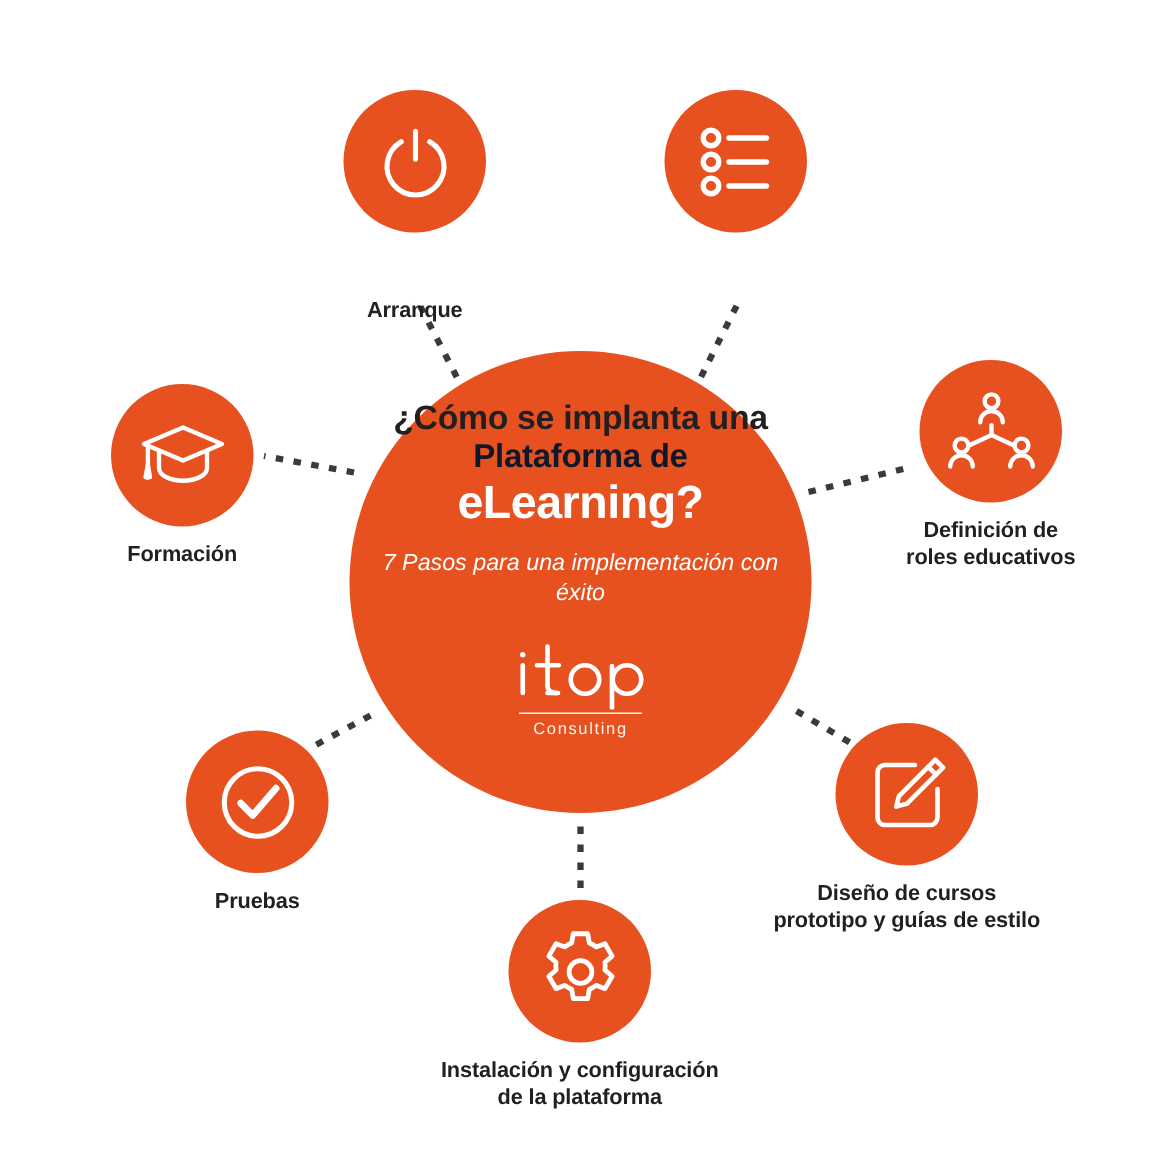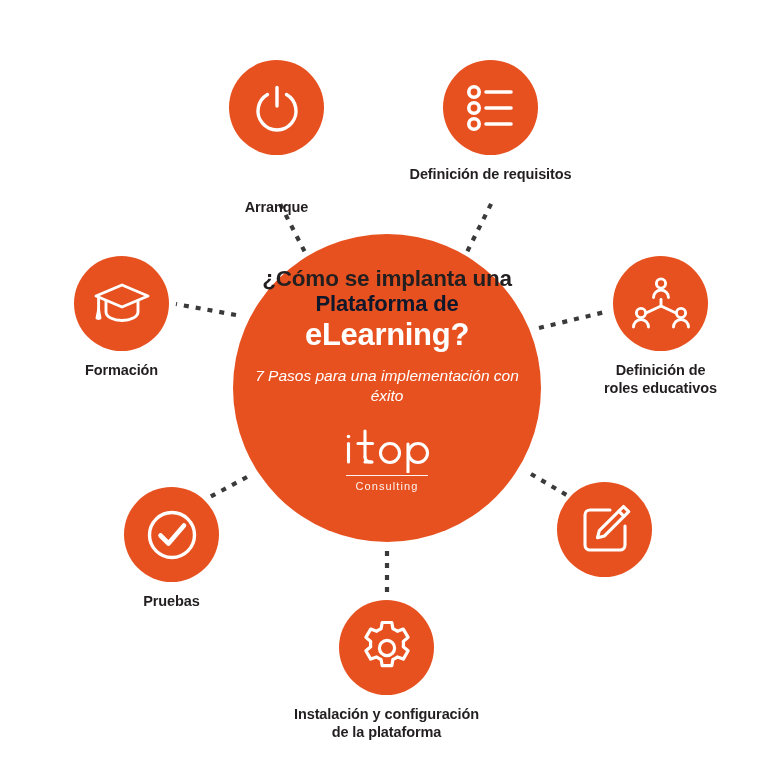--- a/index.html
+++ b/index.html
@@ -192,24 +192,23 @@
     <div class="node-circle">
       <svg width="54" height="52" viewBox="0 0 54 52" fill="none" stroke="#ffffff" stroke-width="3.6" stroke-linecap="round">
         <circle cx="10" cy="10" r="5.2"></circle>
         <circle cx="10" cy="26" r="5.2"></circle>
         <circle cx="10" cy="42" r="5.2"></circle>
         <line x1="22" y1="10" x2="47" y2="10"></line>
         <line x1="22" y1="26" x2="47" y2="26"></line>
         <line x1="22" y1="42" x2="47" y2="42"></line>
       </svg>
     </div>
-    <div class="node-label" style="width:230px;">Definición de requisitos</div>
-  </div>
-
-  <div class="node" style="left:613px; top:256px; width:95px;justify-content:center;">
+  </div>
+
+  <div class="node" style="left:613px; top:240px; width:95px;justify-content:center;">
     <div class="node-circle">
       <svg width="60" height="56" viewBox="0 0 60 56" fill="none" stroke="#ffffff" stroke-width="2.9" stroke-linecap="round" stroke-linejoin="round">
 
         <circle cx="30" cy="7.5" r="4.6"></circle>
         <path d="M22.5 21.5 a7.5 7.5 0 0 1 15 0"></path>
 
         <line x1="30" y1="23.5" x2="30" y2="30"></line>
         <line x1="30" y1="30" x2="15" y2="37"></line>
         <line x1="30" y1="30" x2="45" y2="37"></line>
 
@@ -227,20 +226,22 @@
   <div class="node" style="left:557px; top:482px; width:95px;">
     <div class="node-circle">
       <svg width="56" height="56" viewBox="0 0 56 56" fill="none" stroke="#ffffff" stroke-width="3.1" stroke-linecap="round" stroke-linejoin="round">
 
         <path d="M33 8 H13 a5 5 0 0 0 -5 5 V43 a5 5 0 0 0 5 5 H43 a5 5 0 0 0 5 -5 V24"></path>
 
         <path d="M46.5 4.5 l5.2 5.2 -24.2 24.2 -7 1.8 1.8 -7 z"></path>
         <line x1="41.8" y1="9.2" x2="47" y2="14.4"></line>
       </svg>
     </div>
+    <div class="node-label" style="width:240px;">Diseño de cursos
+prototipo y guías de estilo</div>
   </div>
 
   <div class="node" style="left:339px; top:600px; width:95px;">
     <div class="node-circle">
       <svg width="58" height="58" viewBox="0 0 58 58" fill="none" stroke="#ffffff" stroke-width="3.2" stroke-linejoin="round">
         <path d="M24.2 3.5 h9.6 l1.1 6.2 a19.5 19.5 0 0 1 4.5 2.6 l5.9 -2.2 4.8 8.3 -4.8 4.1 a19.5 19.5 0 0 1 0 5.2 l4.8 4.1 -4.8 8.3 -5.9 -2.2 a19.5 19.5 0 0 1 -4.5 2.6 l-1.1 6.2 h-9.6 l-1.1 -6.2 a19.5 19.5 0 0 1 -4.5 -2.6 l-5.9 2.2 -4.8 -8.3 4.8 -4.1 a19.5 19.5 0 0 1 0 -5.2 l-4.8 -4.1 4.8 -8.3 5.9 2.2 a19.5 19.5 0 0 1 4.5 -2.6 z"></path>
         <circle cx="29" cy="29" r="7.6"></circle>
       </svg>
     </div>
     <div class="node-label" style="width:260px;">Instalación y configuración

